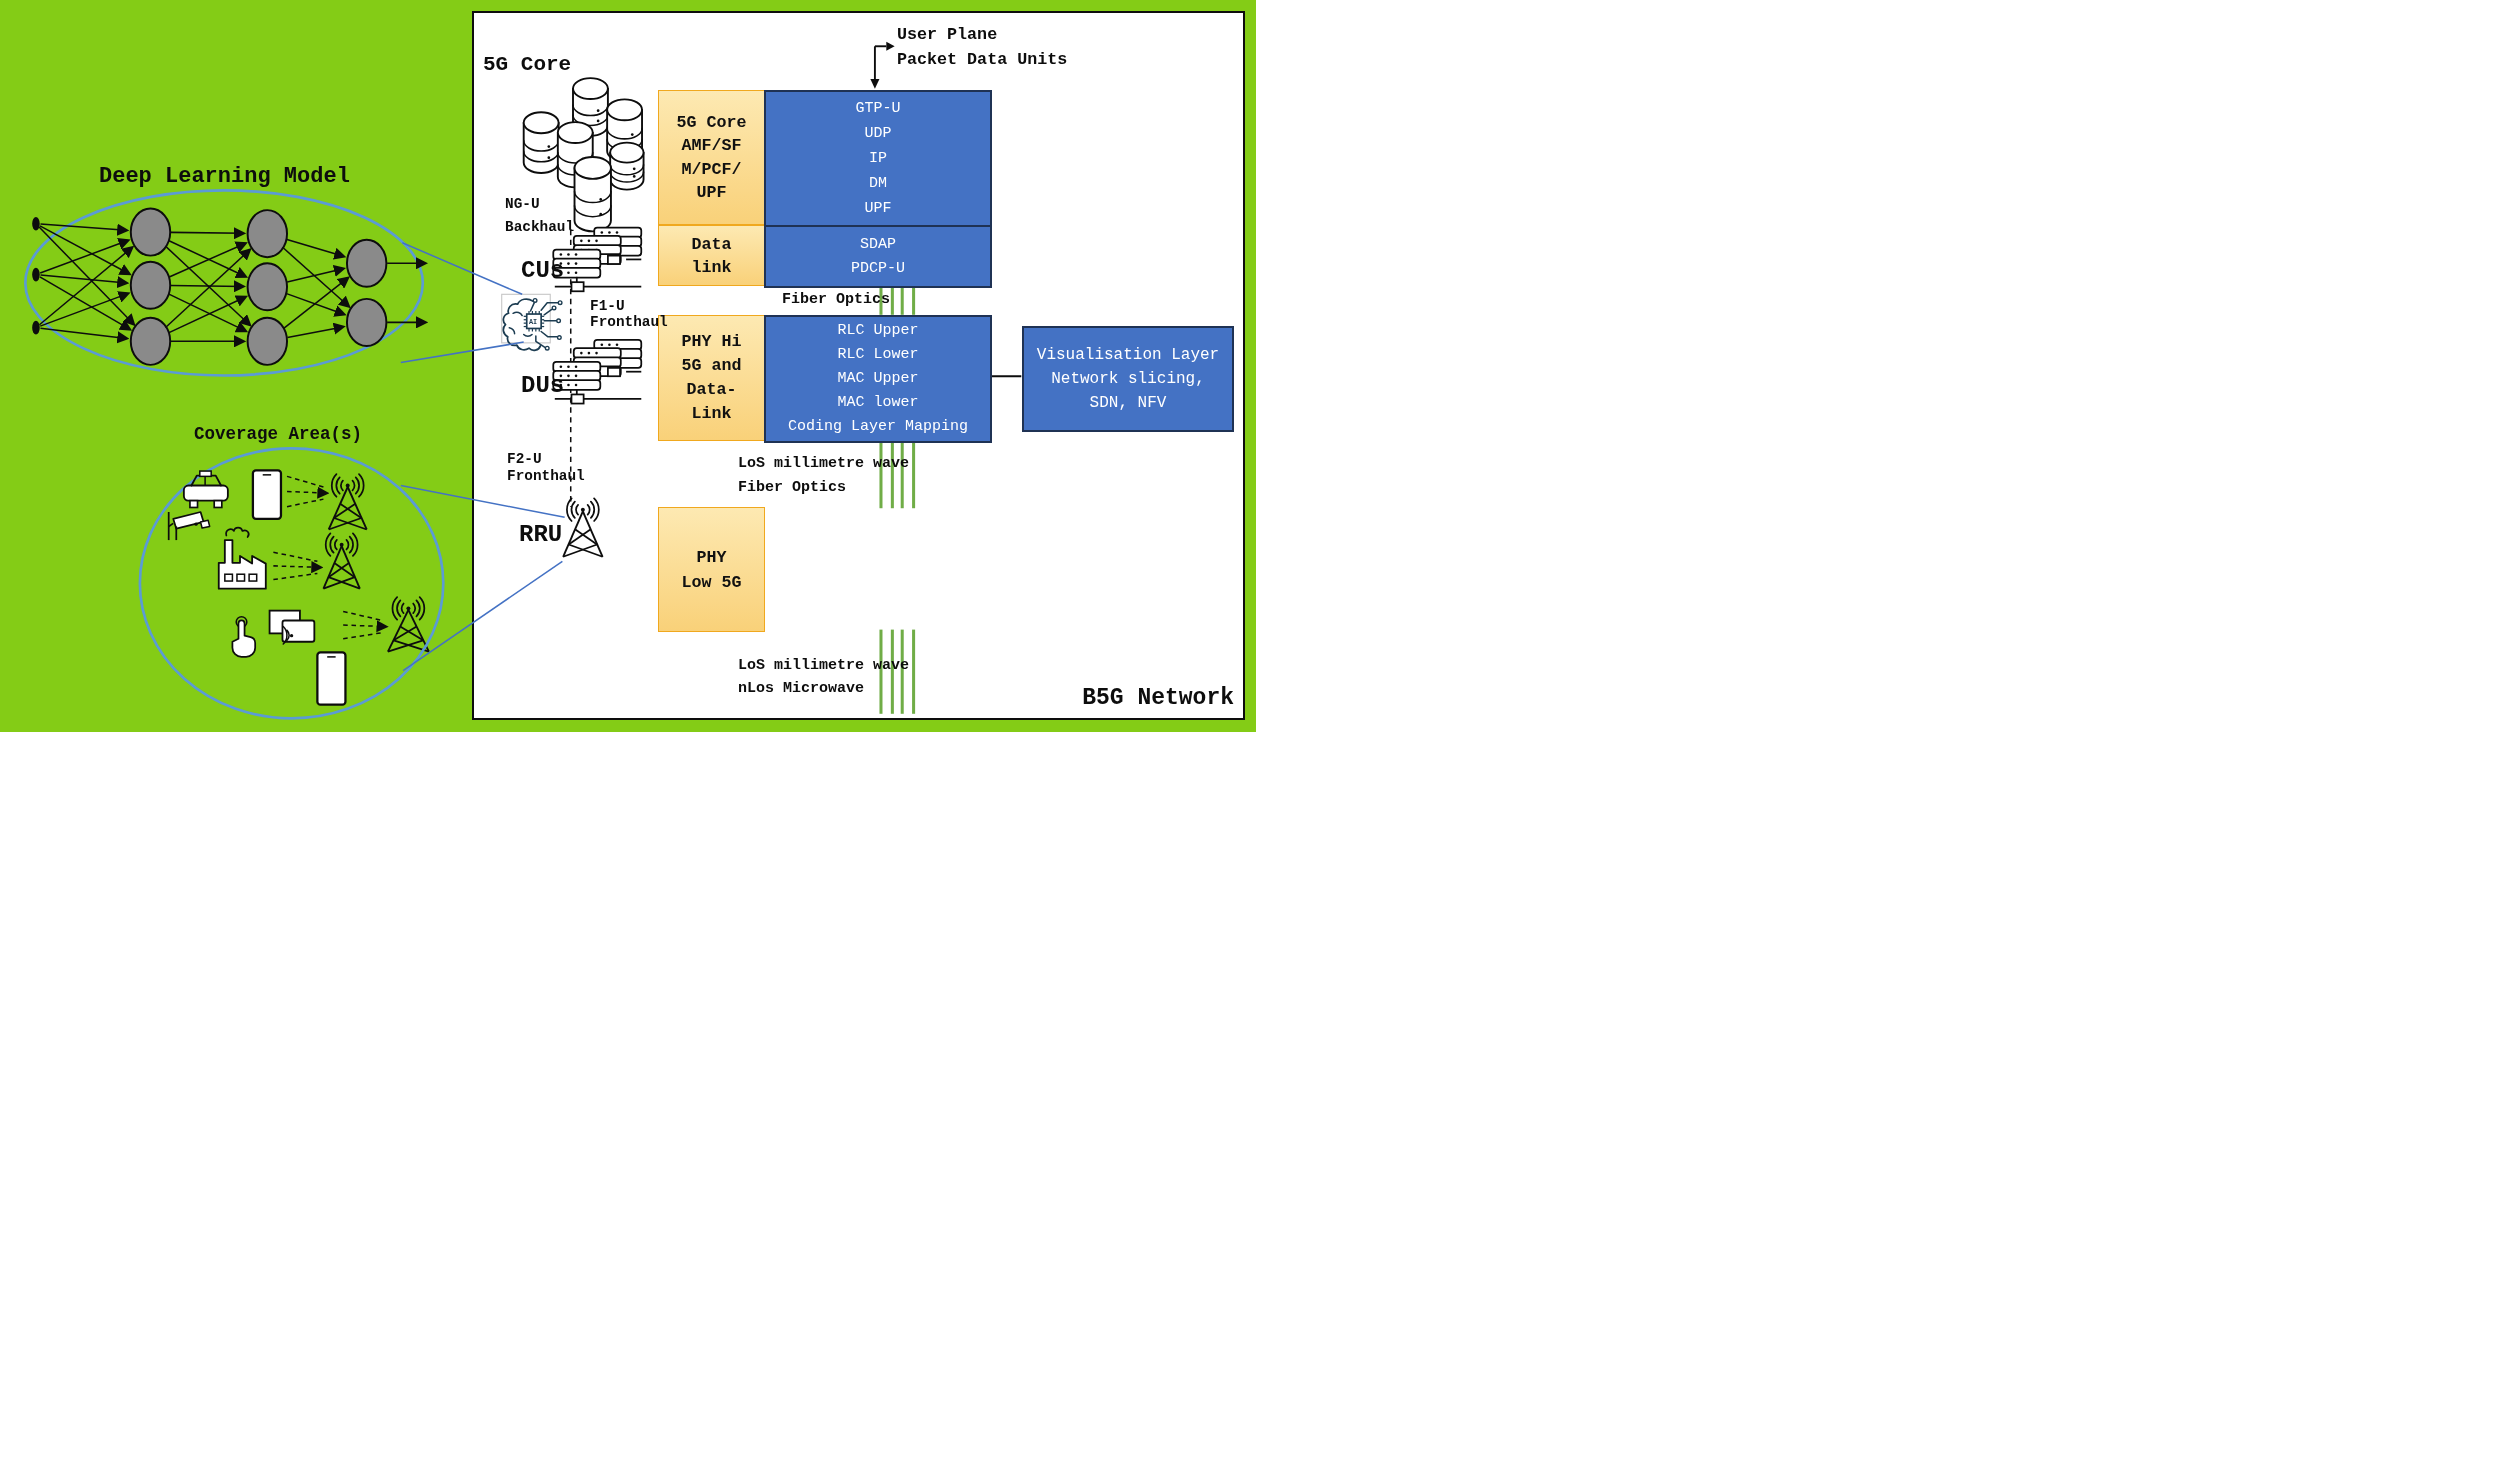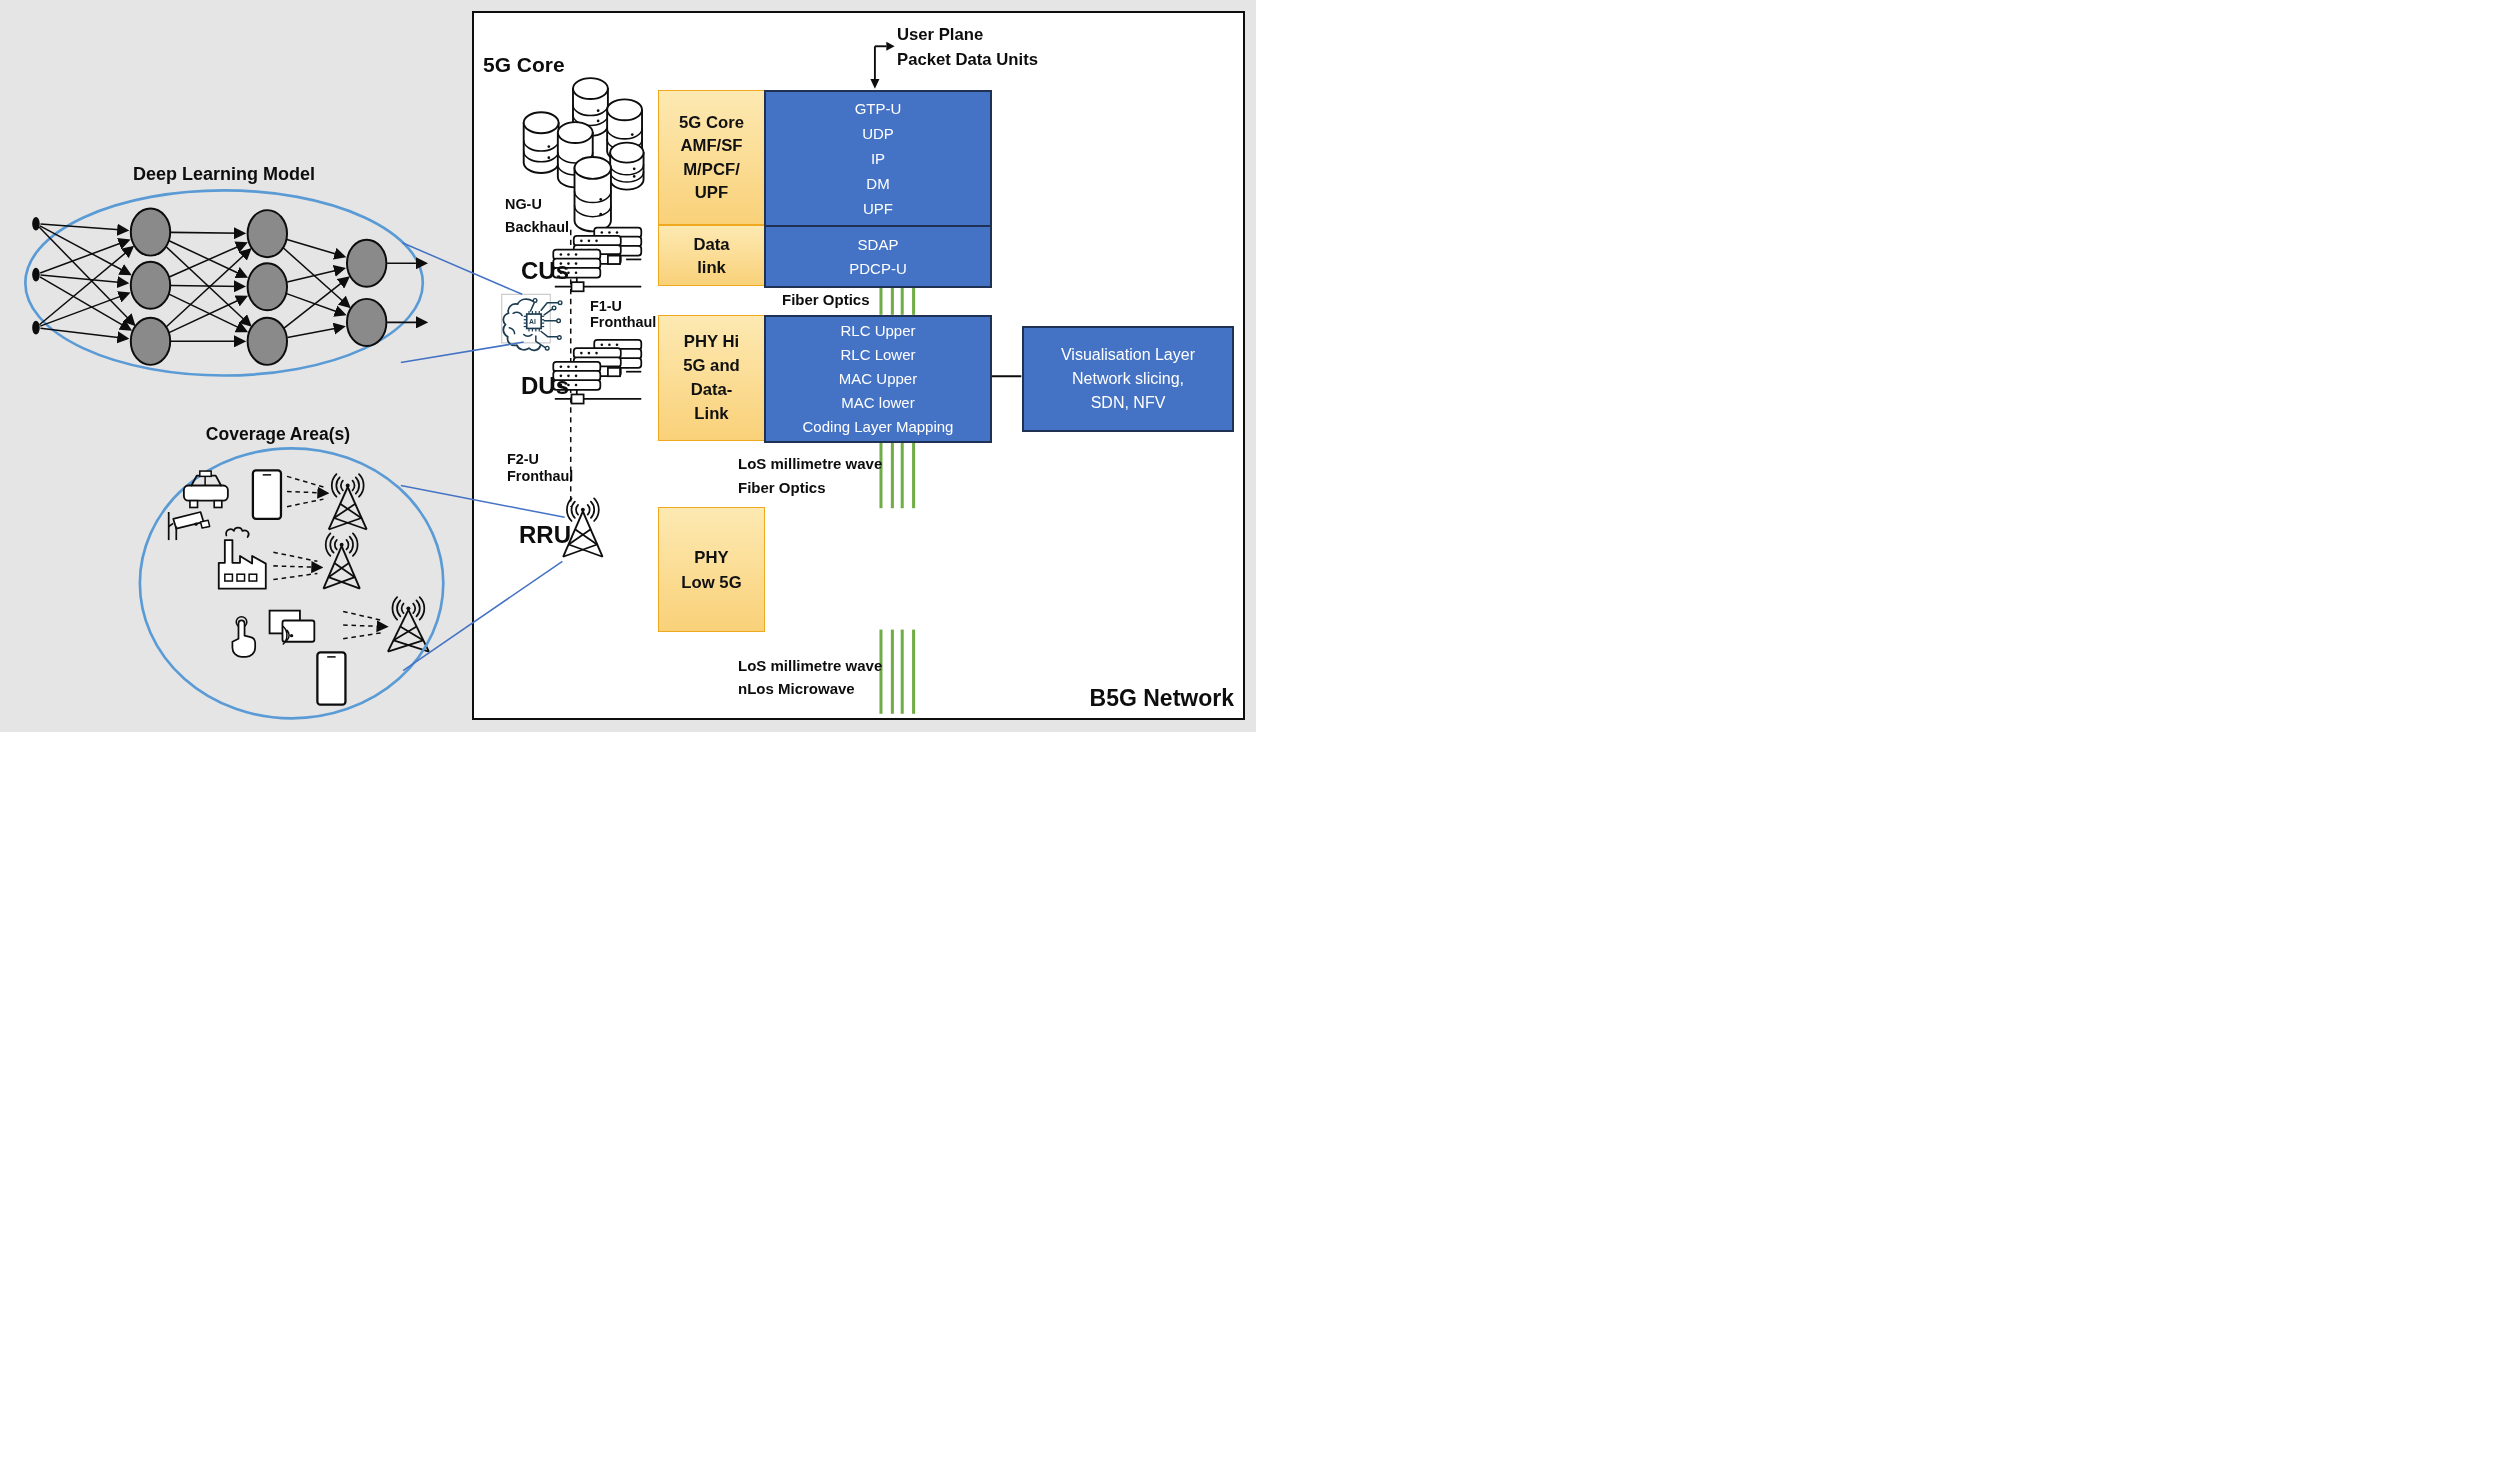--- a/index.html
+++ b/index.html
@@ -1,39 +1,39 @@
 <!DOCTYPE html>
 <html style="font-size:12px"><head>
 <meta charset="utf-8">
 <style>
   :root{
     --blue:#4472c4; --navy:#1f3254; --green:#70ad47;
     --ob:#f0a81e; --ofill1:#fde9b2; --ofill2:#f9d179;
     --cstroke:#5b9bd5;
   }
   html,body{margin:0;padding:0;background:#fff;}
-  #canvas{position:relative;width:1256px;height:732px;background:#e5e5e5;
-    font-family:Liberation Sans, sans-serif; overflow:hidden;}
+  #canvas{position:relative;width:1256px;height:732px;background:#84cc16;
+    font-family:Liberation Mono, monospace; overflow:hidden;}
   #svglayer{position:absolute;left:0;top:0;z-index:1;}
   .abs{position:absolute;z-index:2;}
   .mainborder{position:absolute;left:472px;top:11.4px;width:769px;height:705px;
     border:2.3px solid #0d0d0d;z-index:0;background:#fff;}
   .obox{position:absolute;z-index:2;border:1.5px solid var(--ob);
     background:linear-gradient(180deg,var(--ofill1),var(--ofill2));
     display:flex;flex-direction:column;justify-content:center;align-items:center;
     color:#111;font-weight:700;font-size:16.7px;text-align:center;}
   .bbox{position:absolute;z-index:2;border:2.3px solid var(--navy);background:var(--blue);
     display:flex;flex-direction:column;justify-content:center;align-items:center;
     color:#fff;font-weight:400;font-size:15px;text-align:center;}
   .lbl{position:absolute;z-index:3;color:#0d0d0d;font-weight:700;white-space:nowrap;}
   .big{font-size:24px;margin-left:16px;}
   .med{font-size:21px;}
   .sm{font-size:14.4px;}
   .linklbl{font-size:15px;}
-  .ttl{font-size:18px;text-align:center;}
+  .ttl{font-size:22px;text-align:center;}
   .ai-lbl{position:absolute;z-index:4;font-size:6.8px;font-weight:700;color:#1d3d52;}
 </style>
 </head>
 <body>
 
 <div id="canvas">
 
   <div class="mainborder"></div>
 
   <svg id="svglayer" width="1256" height="732" viewBox="0 0 1655 965">

